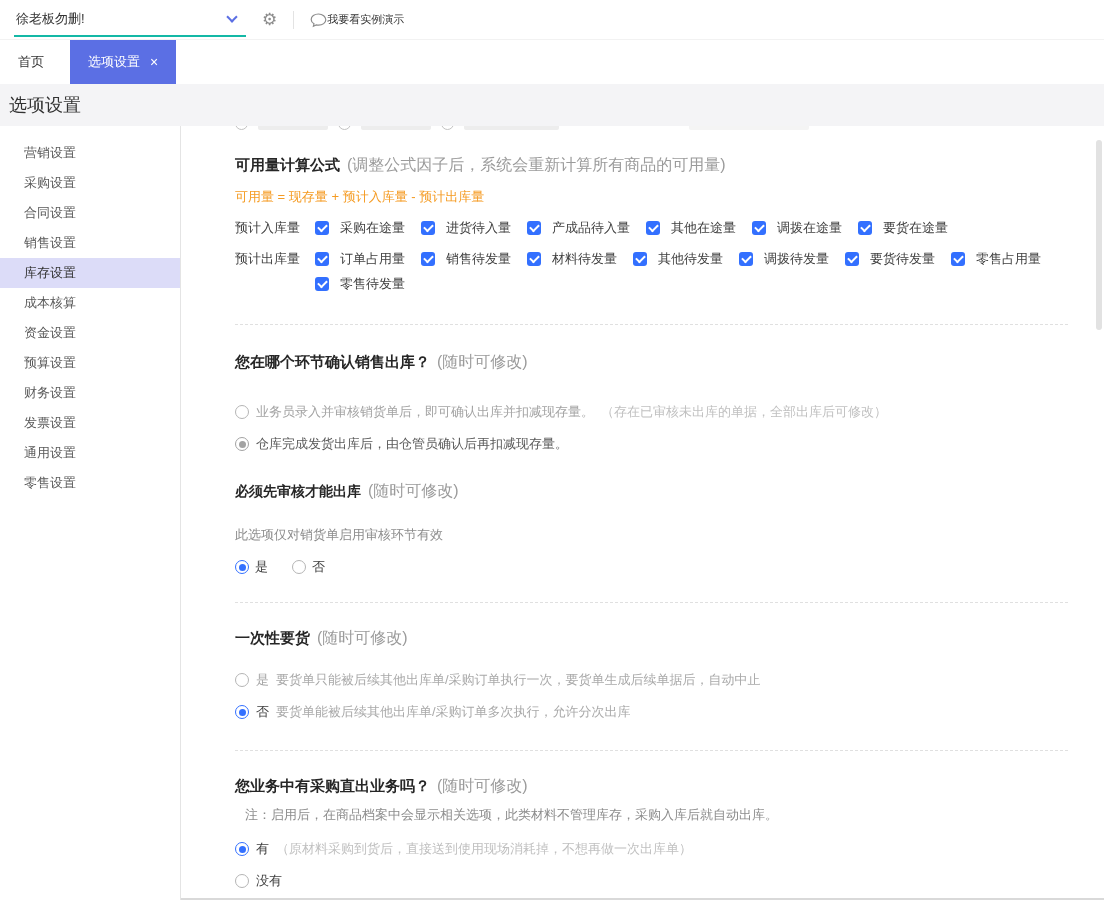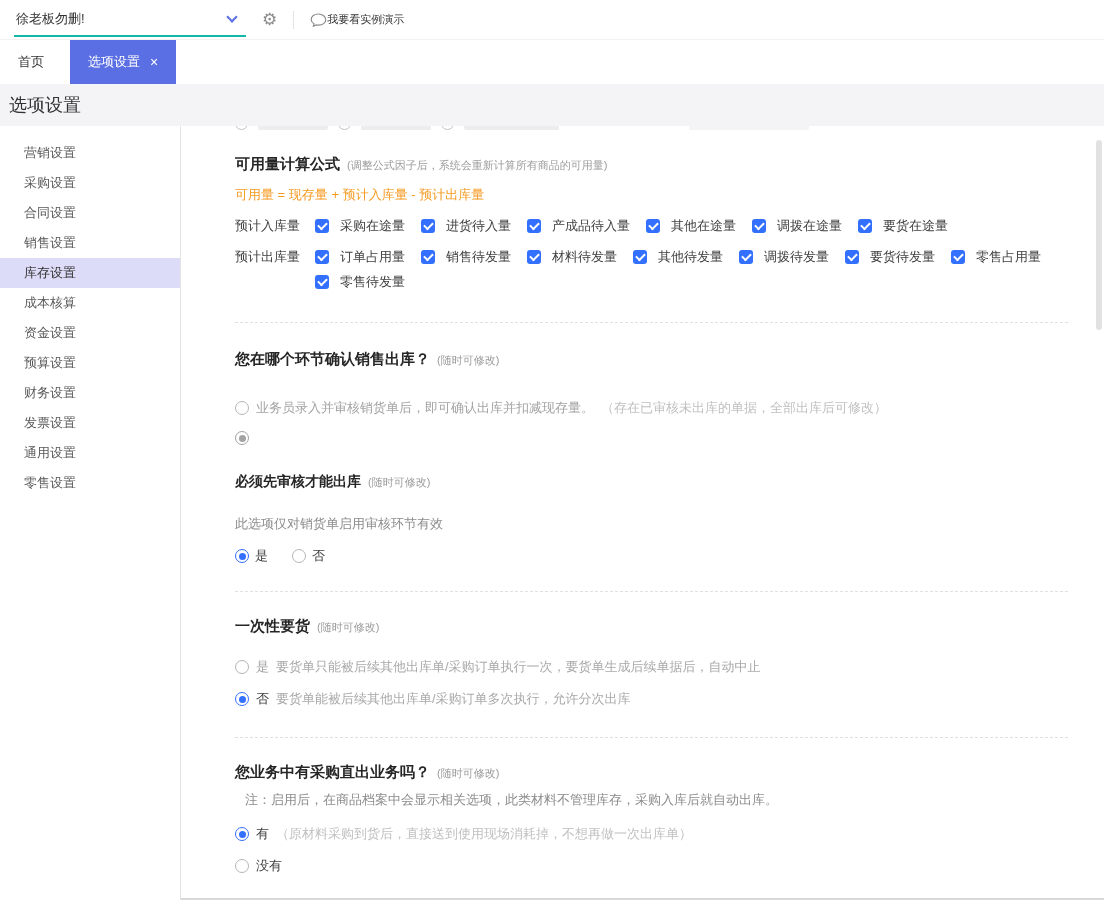--- a/index.html
+++ b/index.html
@@ -38,21 +38,21 @@
   .clipped-row { height:9px; overflow:hidden; }
   .clip-inner { display:flex; align-items:center; column-gap:10px; margin-top:-9px; }
   .clip-circle { width:13px; height:13px; border:1px solid #c2c2c2; border-radius:50%; flex:none; }
   .clip-stub { height:12px; border-radius:2px; background:#ededed; flex:none; }
   .clip-stub.light { background:#f4f4f4; }
 
   
   .sec-head { display:flex; align-items:baseline; }
   .sec-title { font-size:15px; font-weight:700; color:#262626; }
   .sub-title { font-size:14px; font-weight:700; color:#262626; }
-  .hint { font-size:11px; color:#9b9b9b; margin-left:7px; font-weight:400; }
+  .hint { font-size:16px; color:#9b9b9b; margin-left:7px; font-weight:400; }
   .dash { border-top:1px dashed #e0e0e0; }
 
   .formula-exp { margin-top:12px; font-size:13px; color:#f59b22; }
 
   .field-row { display:flex; align-items:flex-start; margin-top:13px; font-size:13px; }
   .field-label { width:80px; flex:none; color:#404040; line-height:15px; padding-top:1px; }
   .opts { display:flex; column-gap:16px; }
   .cb { display:flex; align-items:center; gap:11px; cursor:pointer; }
   .cbx { width:14px; height:14px; background:#3370ff; border-radius:3px; position:relative; flex:none; }
   .cbx::after { content:""; position:absolute; left:3px; top:3px; width:7px; height:4px;
@@ -231,20 +231,21 @@
           <span class="sec-title">您在哪个环节确认销售出库？</span>
           <span class="hint">(随时可修改)</span>
         </div>
         <label class="opt-line" style="margin-top:30px">
           <span class="ra"></span>
           <span class="t-gray">业务员录入并审核销货单后，即可确认出库并扣减现存量。</span>
           <span class="t-light">（存在已审核未出库的单据，全部出库后可修改）</span>
         </label>
         <label class="opt-line" style="margin-top:14px">
           <span class="ra selgray"></span>
+          <span class="t-dark">仓库完成发货出库后，由仓管员确认后再扣减现存量。</span>
         </label>
 
         <div class="sec-head" style="margin-top:28px">
           <span class="sub-title">必须先审核才能出库</span>
           <span class="hint">(随时可修改)</span>
         </div>
         <div class="note" style="margin-top:24px">此选项仅对销货单启用审核环节有效</div>
         <div class="radio-row" style="margin-top:14px">
           <label class="radio">
             <span class="ra sel"></span>

